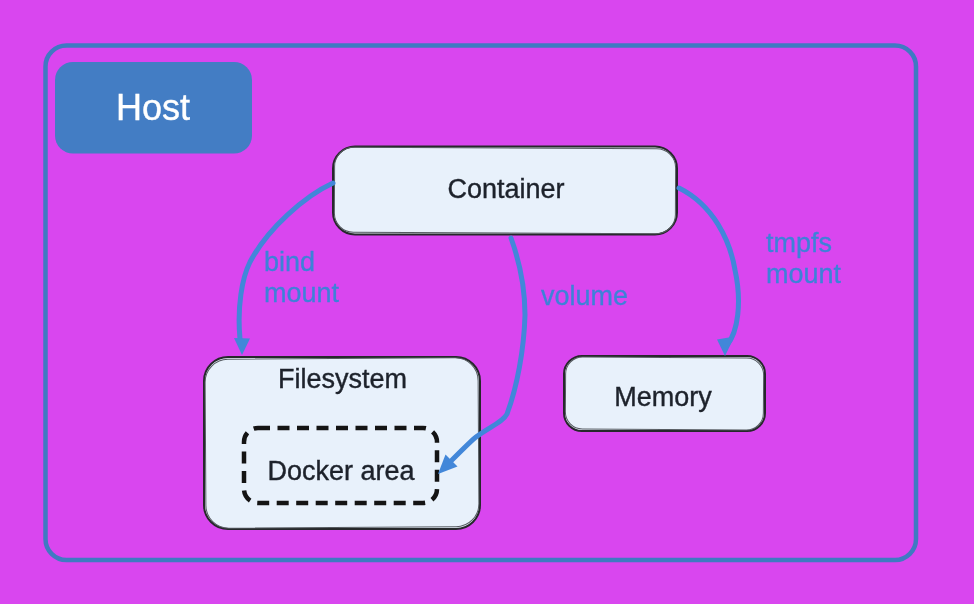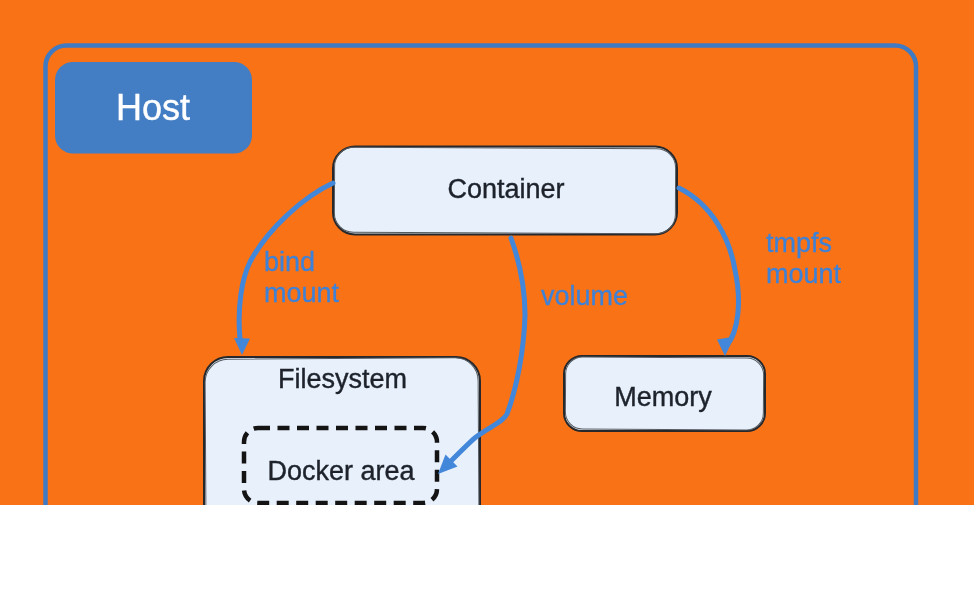--- a/index.html
+++ b/index.html
@@ -1,16 +1,16 @@
 <!DOCTYPE html>
 <html><head>
 <meta charset="utf-8">
 <style>
   html,body{margin:0;padding:0;background:#ffffff;}
-  #stage{position:relative;width:974px;height:505px;background:#f97316;overflow:hidden;}
+  #stage{position:relative;width:974px;height:604px;background:#d946ef;overflow:hidden;}
   svg{position:absolute;left:0;top:0;}
   text{font-family:"Liberation Sans", sans-serif;}
 </style>
 </head>
 <body>
 <div id="stage">
 <svg width="974" height="604" viewBox="0 0 974 604" style="filter:blur(0.5px)">
 
   <rect x="45.5" y="45.5" width="870.5" height="514.5" rx="21" ry="21" fill="none" stroke="#3f7ac2" stroke-width="4.5"></rect>
 

